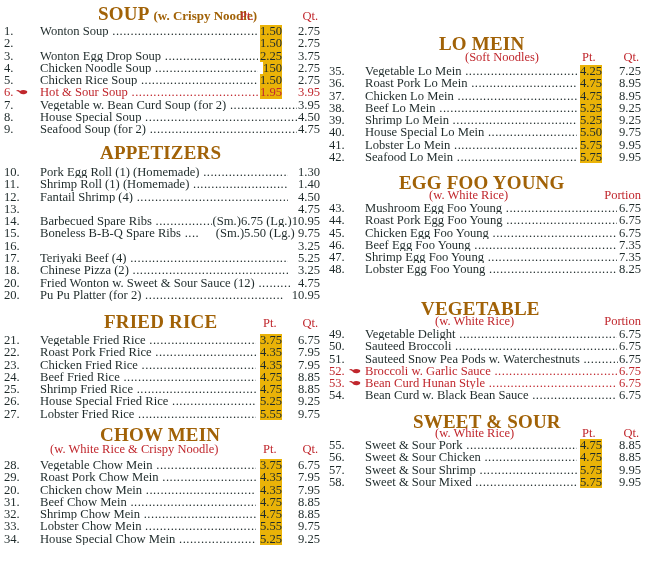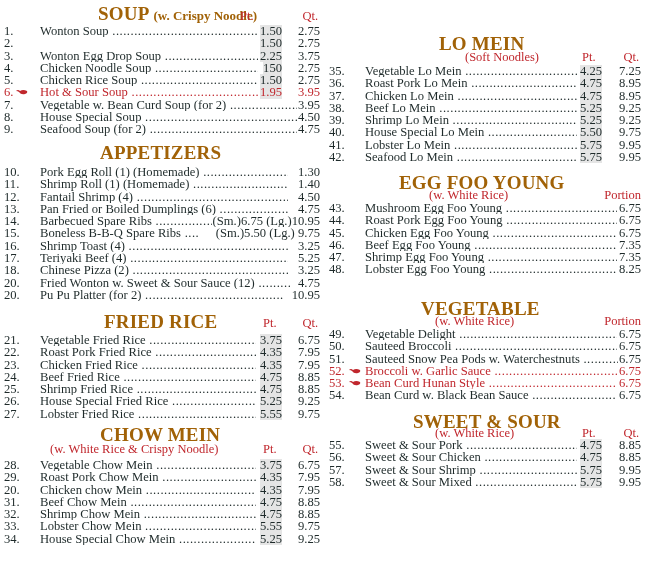--- a/index.html
+++ b/index.html
@@ -12,21 +12,21 @@
   .sec-head { position: relative; height: 22px; }
   .sec-title { position: absolute; color: #a16207; font-weight: bold; font-size: 19px; letter-spacing: 0.2px; white-space: nowrap; line-height: 22px; }
   .sec-title .sub { font-size: 13px; letter-spacing: 0; }
   .sec-sub { position: absolute; color: #c0272d; font-size: 12.5px; white-space: nowrap; line-height: 13px; }
   .hdr { position: absolute; color: #c0272d; font-size: 12.5px; line-height: 13px; }
   .rows { position: relative; }
   .row { position: relative; height: 12.3px; font-size: 12.6px; line-height: 12.3px; white-space: nowrap; }
   .row .num { position: absolute; left: 0; width: 34px; }
   .row .name { position: absolute; left: 36px; overflow: hidden; white-space: nowrap; }
   .row .name::after { content: " ..............................................................................................................."; letter-spacing: 0.5px; }
-  .row .pt { position: absolute; text-align: center; background: #e5e5e5; }
+  .row .pt { position: absolute; text-align: center; background: #eab308; }
   .row .qt { position: absolute; right: 2px; text-align: right; background: #fff; }
   .row.red { color: #c0272d; }
   .chili { display: inline-block; width: 12px; height: 6px; position: absolute; left: 12px; top: 3px; }
   .row .single { position: absolute; right: 2px; text-align: right; background: #fff; padding-left: 1px; }
 </style>
 </head>
 <body>
 
 <div class="col col-left">
 
@@ -111,36 +111,34 @@
           <span class="name" style="width:248px">Shrimp Roll (1) (Homemade)</span>
           <span class="single">1.40</span>
         </div>
       <div class="row">
           <span class="num">12.</span>
           <span class="name" style="width:248px">Fantail Shrimp (4)</span>
           <span class="single">4.50</span>
         </div>
       <div class="row">
           <span class="num">13.</span>
-          <span class="name" style="width:248px">Pan Fried or Boiled Dumplings (6)</span>
           <span class="single">4.75</span>
         </div>
       <div class="row">
           <span class="num">14.</span>
           <span class="name" style="width:200px">Barbecued Spare Ribs</span>
           <span class="single">(Sm.)6.75  (Lg.)10.95</span>
         </div>
       <div class="row">
           <span class="num">15.</span>
           <span class="name" style="width:160px">Boneless B-B-Q Spare Ribs</span>
           <span class="single">(Sm.)5.50  (Lg.)  9.75</span>
         </div>
       <div class="row">
           <span class="num">16.</span>
-          <span class="name" style="width:248px">Shrimp Toast (4)</span>
           <span class="single">3.25</span>
         </div>
       <div class="row">
           <span class="num">17.</span>
           <span class="name" style="width:248px">Teriyaki Beef (4)</span>
           <span class="single">5.25</span>
         </div>
       <div class="row">
           <span class="num">18.</span>
           <span class="name" style="width:248px">Chinese Pizza (2)</span>

